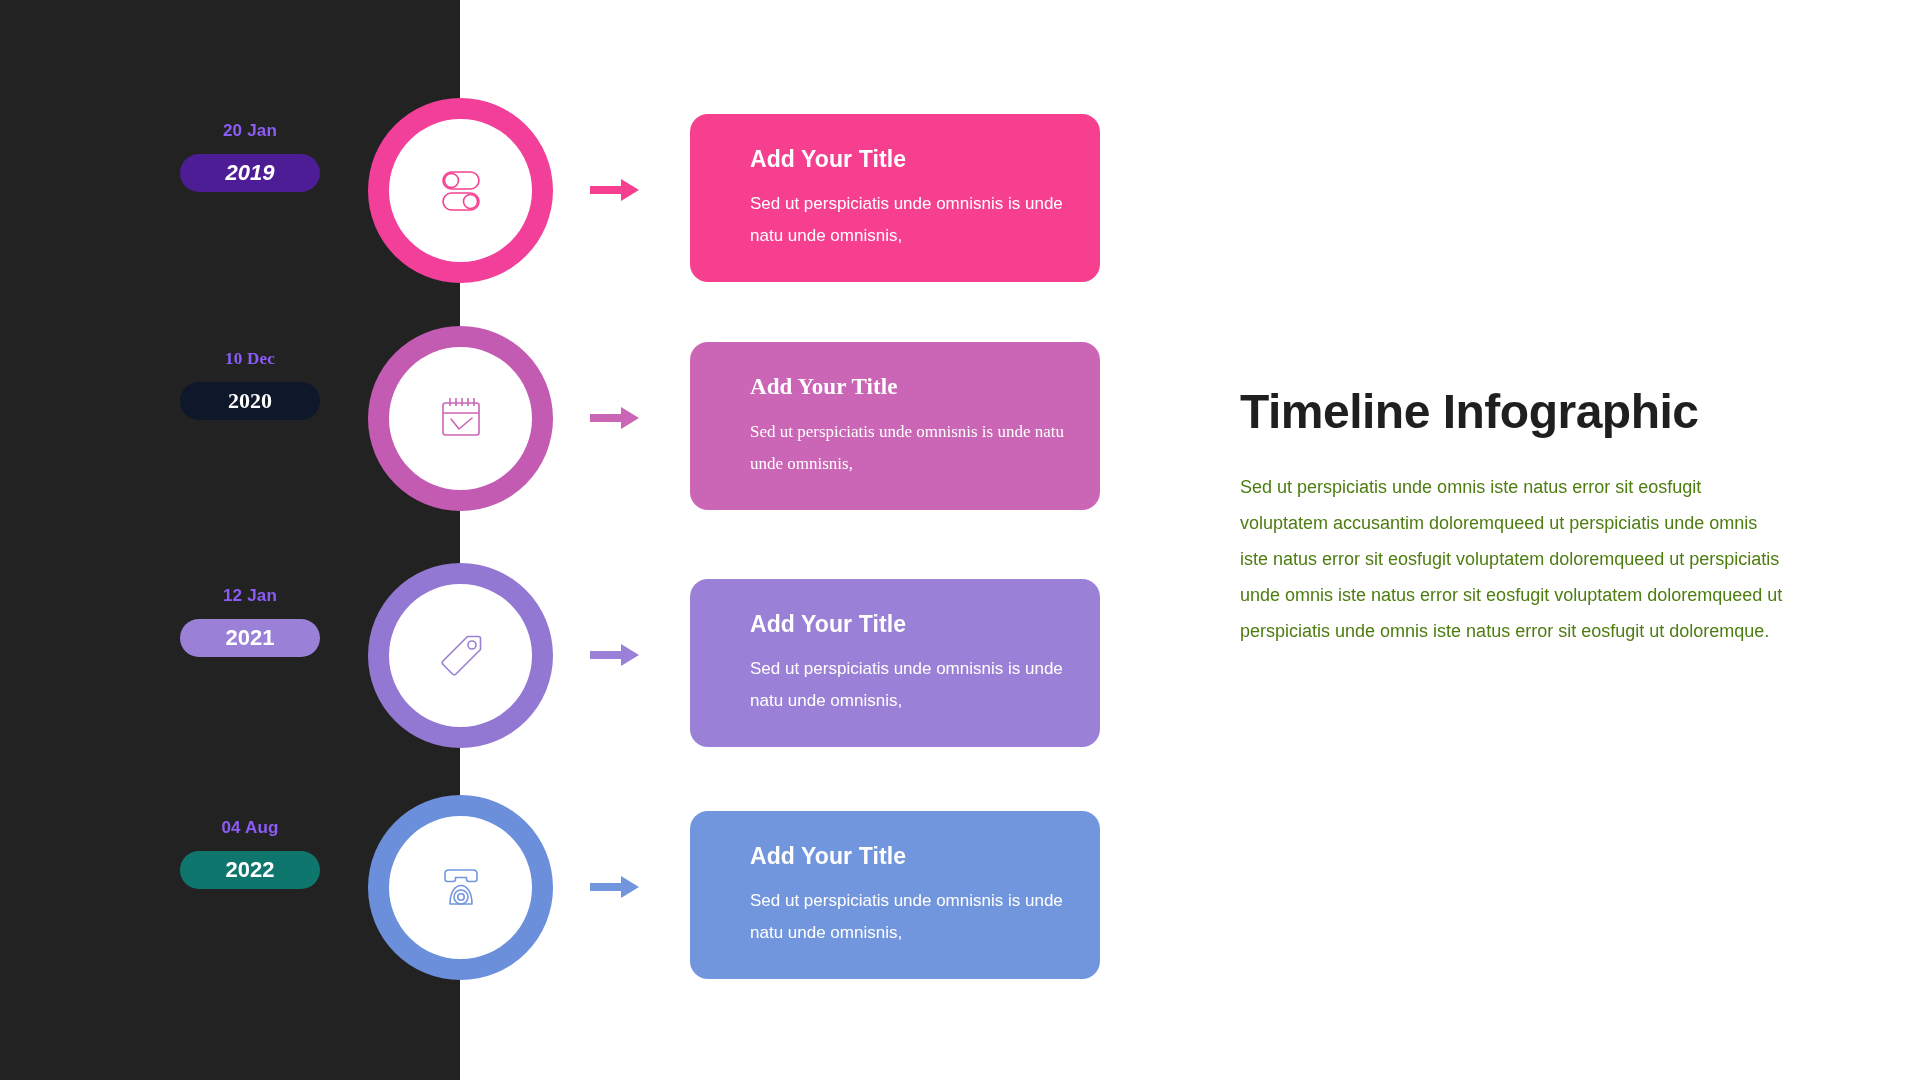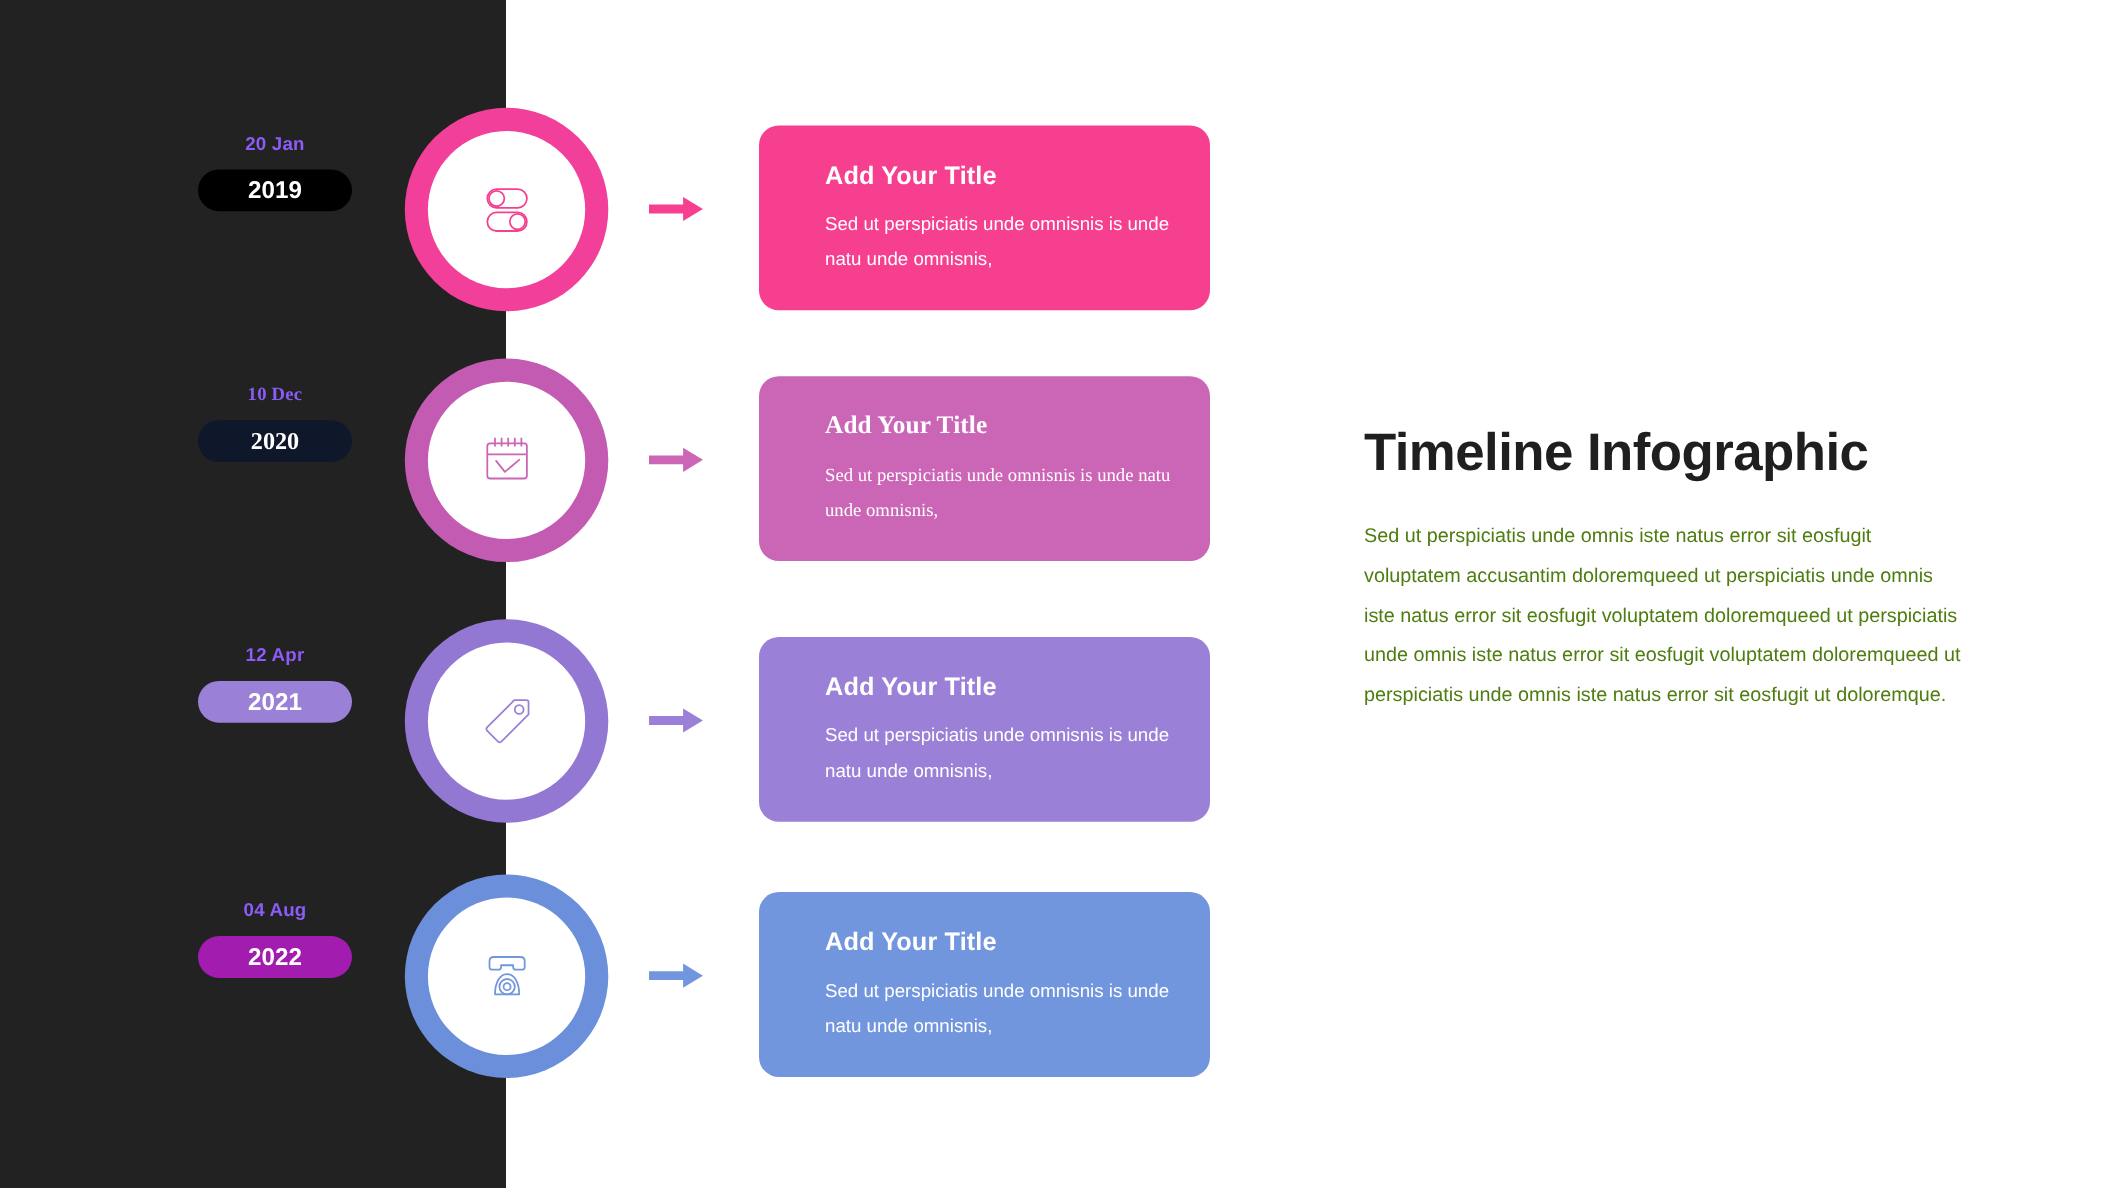--- a/index.html
+++ b/index.html
@@ -173,21 +173,21 @@
 
 <div id="slide">
 
   <div class="dark-panel" style="background: rgb(34, 34, 34);"></div>
 
   <div class="timeline">
 
     <div class="row row-1">
       <div class="date-block">
         <div class="date-day">20 Jan</div>
-        <span class="date-year" id="year-1" style="background: #000000;">2019</span>
+        <span class="date-year" id="year-1" style="background: #4c1d95; font-style: italic;">2019</span>
       </div>
 
       <div class="node" id="node-1" style="background: rgb(242, 64, 154);">
         <div class="node-inner">
           <span>
             <svg width="56" height="56" viewBox="0 0 56 56" fill="none">
               <rect x="10" y="9" width="36" height="17" rx="8.5" stroke="#f6408f" stroke-width="1.6"></rect>
               <circle cx="18.5" cy="17.5" r="7" stroke="#f6408f" stroke-width="1.6"></circle>
               <rect x="10" y="30" width="36" height="17" rx="8.5" stroke="#f6408f" stroke-width="1.6"></rect>
               <circle cx="37.5" cy="38.5" r="7" stroke="#f6408f" stroke-width="1.6"></circle>
@@ -238,21 +238,21 @@
       </div>
 
       <div class="card" id="card-2" style="background: rgb(203, 101, 181);">
         <div class="card-title">Add Your Title</div>
         <div class="card-body">Sed ut perspiciatis unde omnisnis is unde natu unde omnisnis,</div>
       </div>
     </div>
 
     <div class="row row-3">
       <div class="date-block">
-        <div class="date-day">12 Apr</div>
+        <div class="date-day">12 Jan</div>
         <span class="date-year" id="year-3" style="background: rgb(154, 128, 214);">2021</span>
       </div>
 
       <div class="node" id="node-3" style="background: rgb(146, 120, 210);">
         <div class="node-inner">
           <span>
             <svg width="54" height="54" viewBox="0 0 54 54" fill="none">
               <path d="M33.5 7.5 H44.5 A2 2 0 0 1 46.5 9.5 V20.5 L22 45 A2.5 2.5 0 0 1 18.5 45 L9 35.5 A2.5 2.5 0 0 1 9 32 Z" stroke="#9a80d6" stroke-width="1.6" stroke-linejoin="round"></path>
               <circle cx="38" cy="16" r="4" stroke="#9a80d6" stroke-width="1.6"></circle>
             </svg>
@@ -268,21 +268,21 @@
 
       <div class="card" id="card-3" style="background: rgb(154, 128, 214);">
         <div class="card-title">Add Your Title</div>
         <div class="card-body">Sed ut perspiciatis unde omnisnis is unde natu unde omnisnis,</div>
       </div>
     </div>
 
     <div class="row row-4">
       <div class="date-block">
         <div class="date-day">04 Aug</div>
-        <span class="date-year" id="year-4" style="background: #a21caf;">2022</span>
+        <span class="date-year" id="year-4" style="background: #0f766e;">2022</span>
       </div>
 
       <div class="node" id="node-4" style="background: rgb(107, 143, 219);">
         <div class="node-inner">
           <span>
             <svg width="56" height="56" viewBox="0 0 56 56" fill="none">
               <path d="M12 13.5 C12 11 14 10 16 10 H40 C42 10 44 11 44 13.5 V19 C44 20.5 43 21.5 41.5 21.5 H36 C34.5 21.5 33.5 20.5 33.5 19 V17.5 H22.5 V19 C22.5 20.5 21.5 21.5 20 21.5 H14.5 C13 21.5 12 20.5 12 19 Z" stroke="#7296de" stroke-width="1.6" stroke-linejoin="round"></path>
               <path d="M17 44 C17 33 21.5 25.5 28 25.5 C34.5 25.5 39 33 39 44 Z" stroke="#7296de" stroke-width="1.6" stroke-linejoin="round"></path>
               <circle cx="28" cy="37" r="7" stroke="#7296de" stroke-width="1.6"></circle>
               <circle cx="28" cy="37" r="3.2" stroke="#7296de" stroke-width="1.6"></circle>

